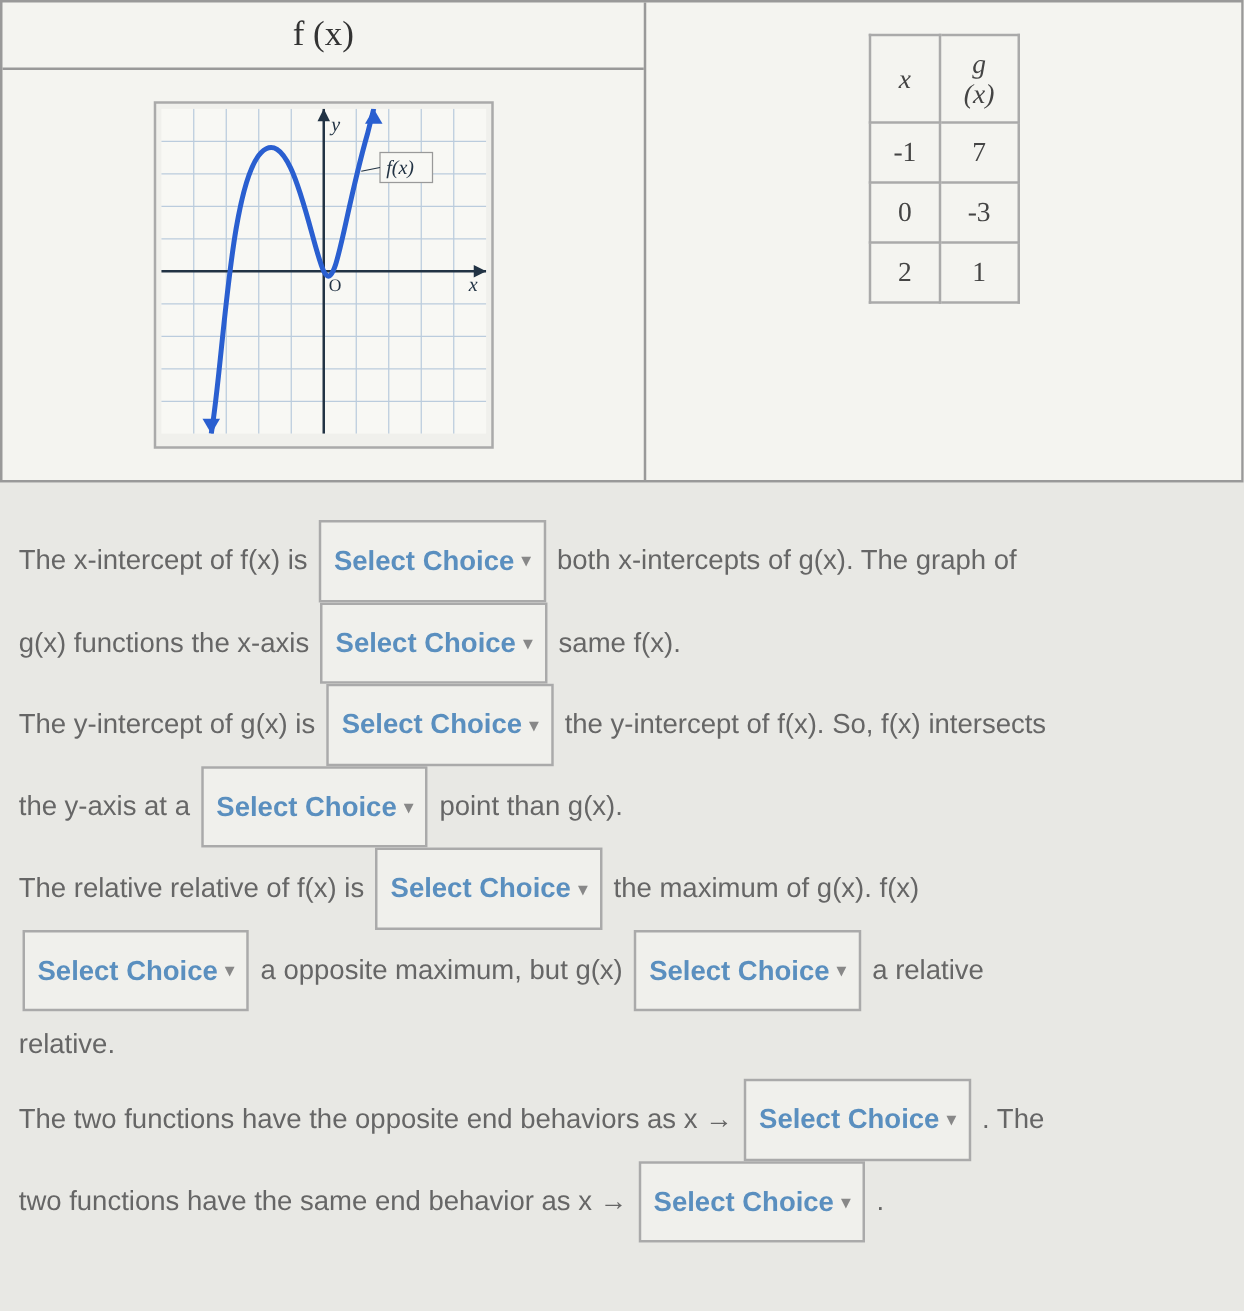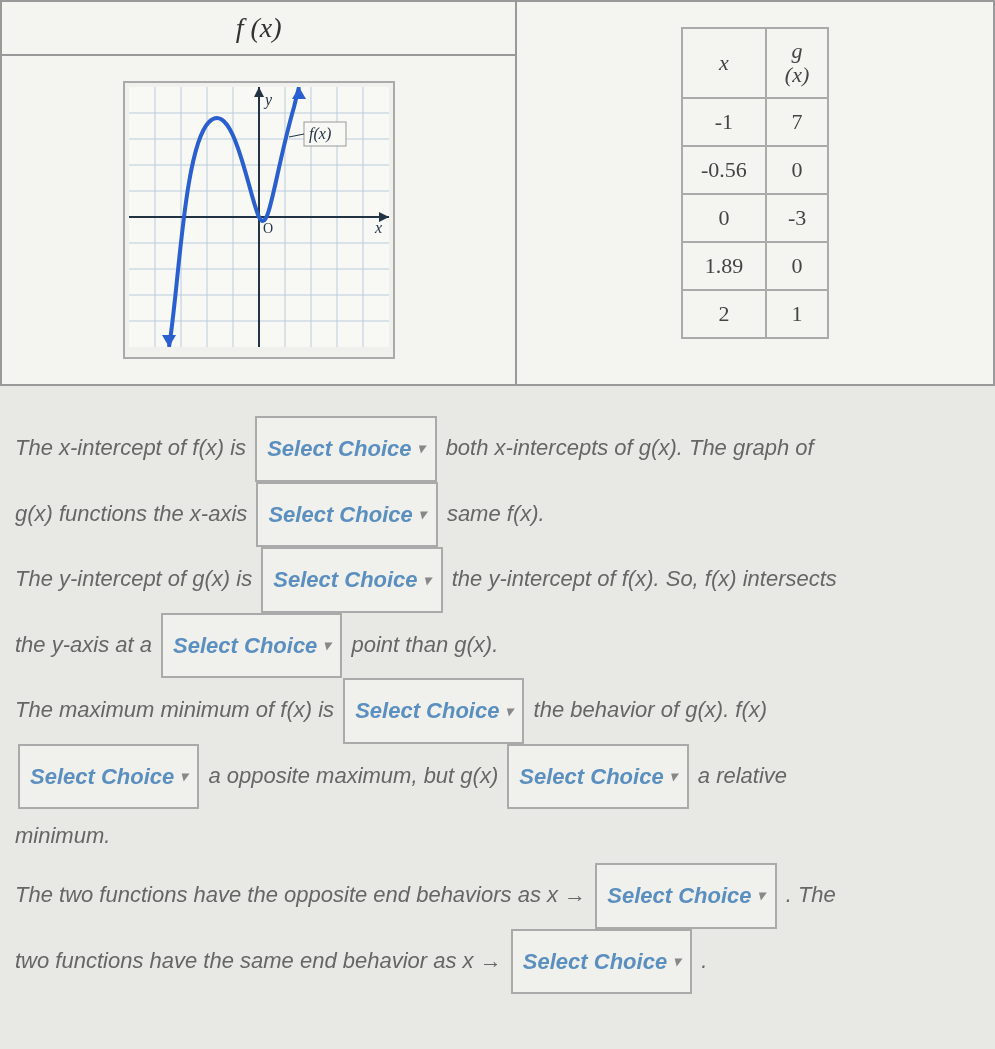--- a/index.html
+++ b/index.html
@@ -22,21 +22,20 @@
     border-right: 2px solid #999;
   }
   .col-right {
     width: 48%;
   }
   .col-header {
     text-align: center;
     padding: 10px;
     border-bottom: 2px solid #999;
     font-size: 28px;
-    font-style: italic;
     font-family: "Times New Roman", serif;
     color: #333;
   }
   .col-body {
     padding: 25px;
     display: flex;
     justify-content: center;
     align-items: flex-start;
   }
   .graph-wrap {
@@ -60,21 +59,20 @@
     line-height: 1.1;
   }
   .paragraph {
     line-height: 2.4;
     padding: 0 15px 20px 15px;
     color: #666;
     font-size: 22px;
   }
   .paragraph span {
     vertical-align: middle;
-    font-style: italic;
   }
   .select-box {
     display: inline-block;
     border: 2px solid #aaa;
     padding: 4px 10px;
     background: #f0f0ec;
     color: #5a8fbf;
     font-weight: bold;
     margin: 0 3px;
     vertical-align: middle;
@@ -147,30 +145,22 @@
           <td class="gx-cell ital">
             <span>g</span><br>
             <span>(x)</span>
           </td>
         </tr>
         <tr>
               <td>-1</td>
               <td>7</td>
             </tr>
         <tr>
-              <td>-0.56</td>
-              <td>0</td>
-            </tr>
-        <tr>
               <td>0</td>
               <td>-3</td>
-            </tr>
-        <tr>
-              <td>1.89</td>
-              <td>0</td>
             </tr>
         <tr>
               <td>2</td>
               <td>1</td>
             </tr>
       </tbody>
         </table>
     </div>
   </div>
 </div>
@@ -185,30 +175,30 @@
   <span> same f(x).</span><br>
 
   <span>The y-intercept of g(x) is </span>
   <span class="select-box"><span>Select Choice</span><span class="chevron">▾</span></span>
   <span> the y-intercept of f(x). So, f(x) intersects</span><br>
 
   <span>the y-axis at a </span>
   <span class="select-box"><span>Select Choice</span><span class="chevron">▾</span></span>
   <span> point than g(x).</span><br>
 
-  <span>The maximum minimum of f(x) is </span>
-  <span class="select-box"><span>Select Choice</span><span class="chevron">▾</span></span>
-  <span> the behavior of g(x). f(x)</span><br>
+  <span>The relative relative of f(x) is </span>
+  <span class="select-box"><span>Select Choice</span><span class="chevron">▾</span></span>
+  <span> the maximum of g(x). f(x)</span><br>
 
   <span class="select-box"><span>Select Choice</span><span class="chevron">▾</span></span>
   <span> a opposite maximum, but g(x) </span>
   <span class="select-box"><span>Select Choice</span><span class="chevron">▾</span></span>
   <span> a relative</span><br>
 
-  <span>minimum.</span><br>
+  <span>relative.</span><br>
 
   <span>The two functions have the opposite end behaviors as x → </span>
   <span class="select-box"><span>Select Choice</span><span class="chevron">▾</span></span>
   <span>. The</span><br>
 
   <span>two functions have the same end behavior as x → </span>
   <span class="select-box"><span>Select Choice</span><span class="chevron">▾</span></span>
   <span>.</span>
 </div>
 

